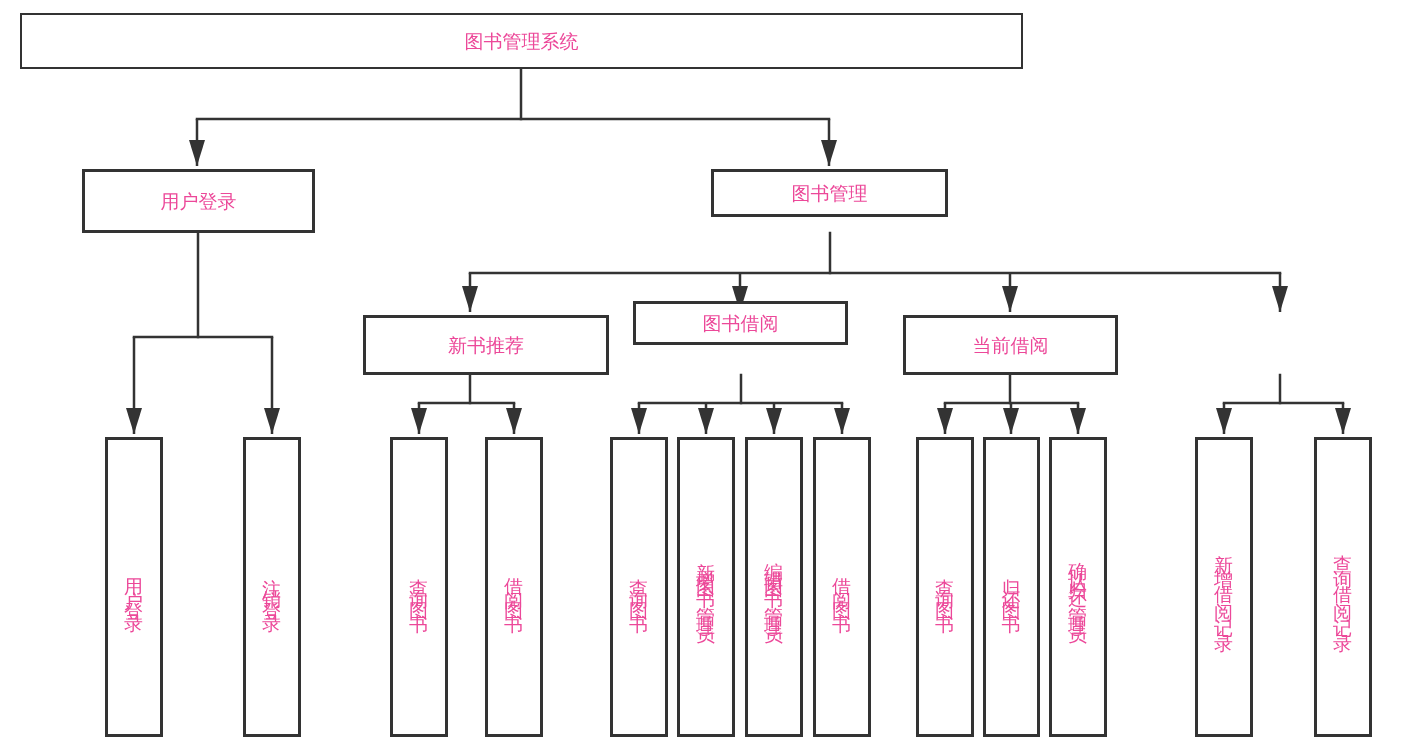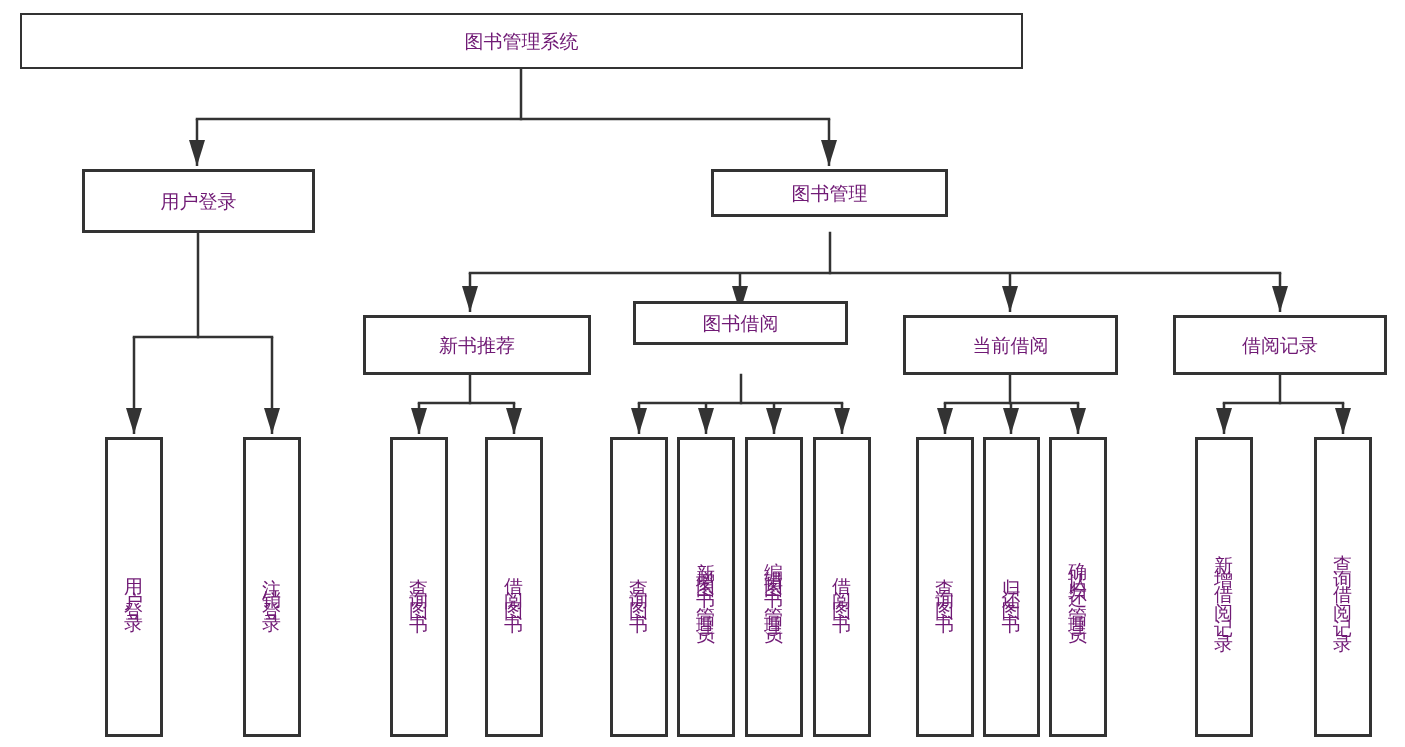--- a/index.html
+++ b/index.html
@@ -19,21 +19,21 @@
     position: absolute;
     left: 0;
     top: 0;
     z-index: 1;
   }
   .box {
     position: absolute;
     box-sizing: border-box;
     background: #ffffff;
     border: 3px solid #333333;
-    color: #701a75;
+    color: #ec4899;
     font-size: 19px;
     display: flex;
     align-items: center;
     justify-content: center;
     text-align: center;
     z-index: 2;
     line-height: 1;
   }
   .box.root { border-width: 2.5px; }
   .leaf {
@@ -110,31 +110,28 @@
     <span>图书管理系统</span>
   </div>
 
   <div class="box" style="left:82px; top:169px; width:233px; height:64px;">
     <span>用户登录</span>
   </div>
   <div class="box" style="left:711px; top:169px; width:237px; height:48px;">
     <span>图书管理</span>
   </div>
 
-  <div class="box" style="left:363px; top:315px; width:228px; height:60px;font-family:Liberation Serif, serif;">
+  <div class="box" style="left:363px; top:315px; width:246px; height:60px;font-family:Liberation Serif, serif;">
     <span>新书推荐</span>
   </div>
   <div class="box" style="left:633px; top:301px; width:215px; height:44px;">
     <span>图书借阅</span>
   </div>
   <div class="box" style="left:903px; top:315px; width:215px; height:60px;">
     <span>当前借阅</span>
-  </div>
-  <div class="box" style="left:1173px; top:315px; width:214px; height:60px;">
-    <span>借阅记录</span>
   </div>
 
   <div class="box leaf sp4" style="left:105px; top:437px; width:58px; height:300px;">
     <span>用户登录</span>
   </div>
   <div class="box leaf sp4" style="left:243px; top:437px; width:58px; height:300px;">
     <span>注销登录</span>
   </div>
 
   <div class="box leaf sp4" style="left:390px; top:437px; width:58px; height:300px;">

